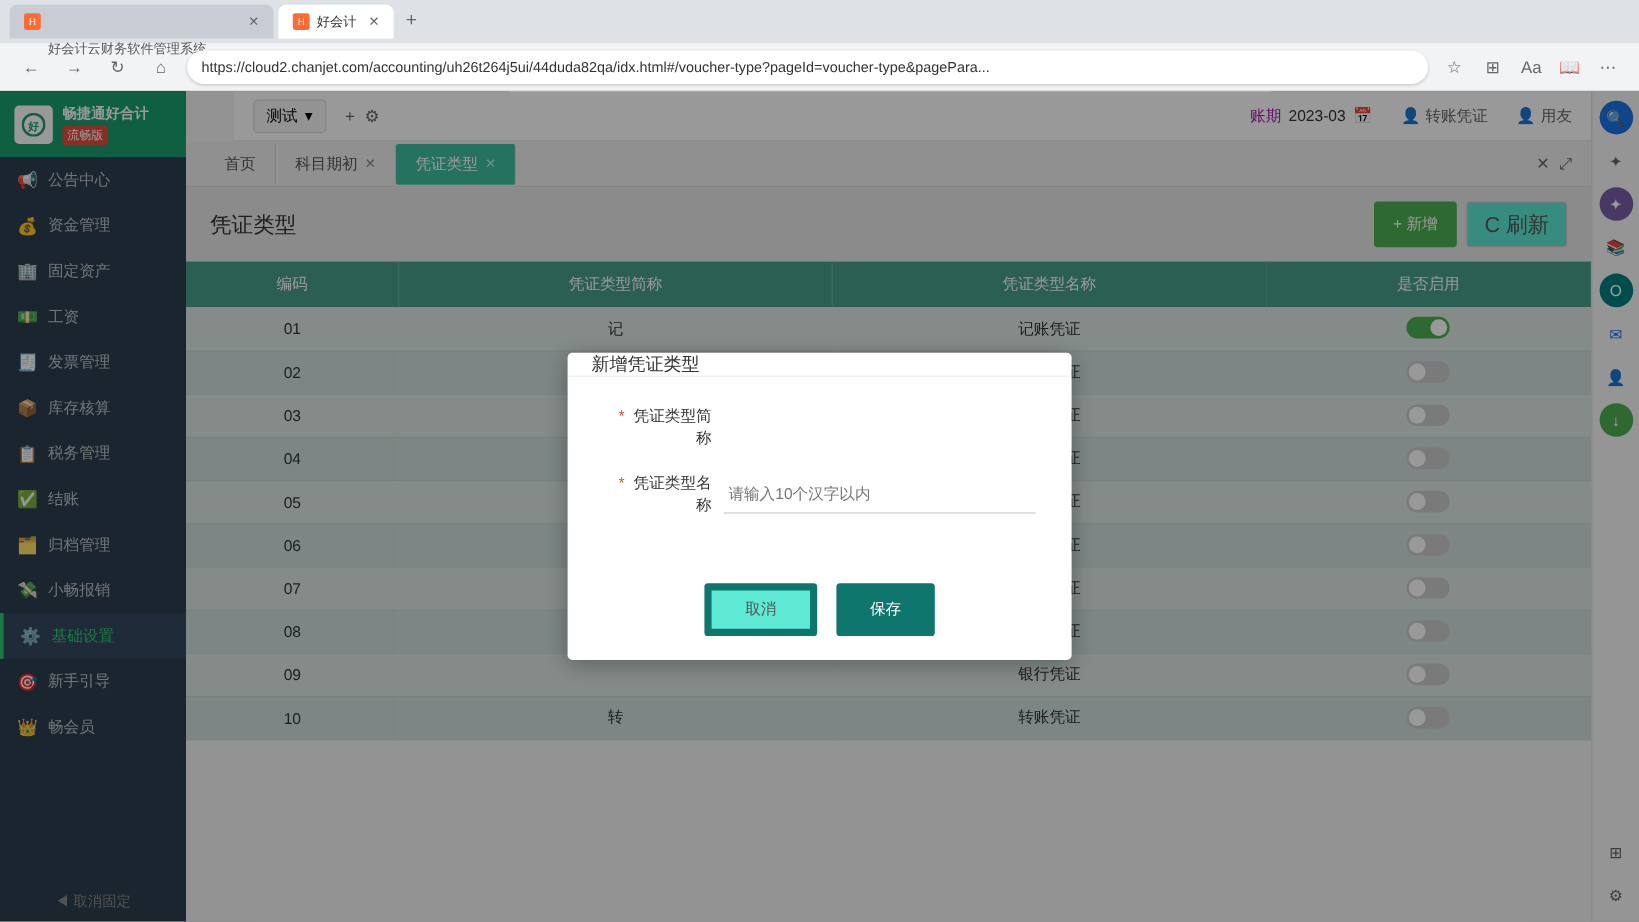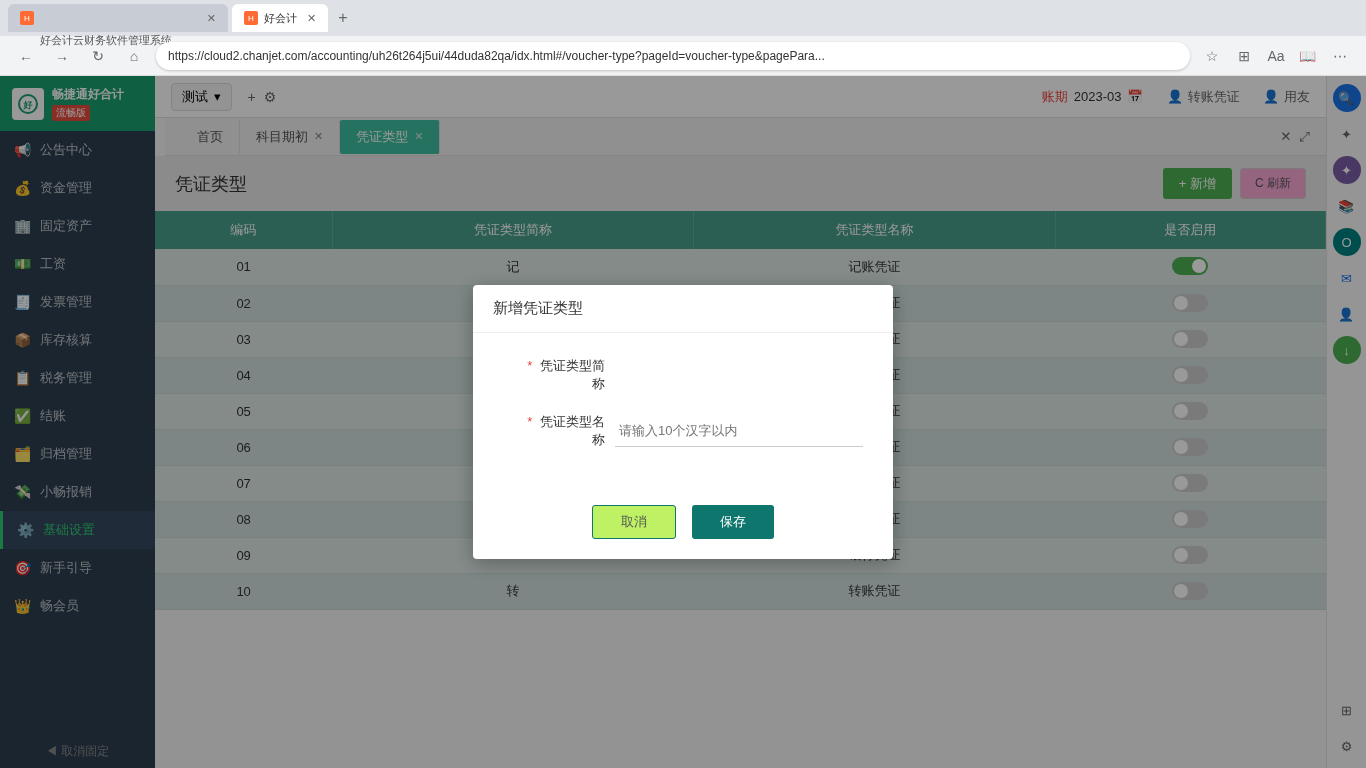--- a/index.html
+++ b/index.html
@@ -31,69 +31,69 @@
     .logo-badge { font-size: 10px; background: #e74c3c; padding: 1px 4px; border-radius: 2px; margin-top: 2px; display: inline-block; }
     .sidebar-item { display: flex; align-items: center; gap: 8px; padding: 10px 14px; color: #bdc3c7; cursor: pointer; font-size: 13px; }
     .sidebar-item.active { color: white; background: #34495e; }
     .sidebar-item-icon { width: 18px; height: 18px; display: flex; align-items: center; justify-content: center; font-size: 14px; }
     .sidebar-cancel { display: flex; align-items: center; gap: 6px; padding: 8px 14px; color: #888; font-size: 12px; cursor: pointer; margin-top: auto; justify-content: center; }
 
     
     .main-area { flex: 1; background: #f5f5f5; display: flex; flex-direction: column; overflow: hidden; }
 
     
-    .top-toolbar { background: #fff; border-bottom: 1px solid #e0e0e0; padding: 4px 16px; height: 42px; display: flex; align-items: center; gap: 12px; }
+    .top-toolbar { background: #fff; border-bottom: 1px solid #e0e0e0; padding: 4px 16px; height: 42px; display: flex; align-items: center; gap: 12px; margin-left: 40px; }
     .company-selector { display: flex; align-items: center; gap: 6px; background: #f5f5f5; border: 1px solid #ddd; border-radius: 4px; padding: 4px 10px; cursor: pointer; font-size: 13px; }
     .toolbar-icons { display: flex; gap: 8px; margin-left: 4px; }
     .toolbar-icon-btn { background: none; border: none; font-size: 14px; color: #666; cursor: pointer; }
     .period-info { margin-left: auto; display: flex; align-items: center; gap: 6px; font-size: 13px; color: #333; }
-    .period-label { color: #ef4444; }
+    .period-label { color: #a21caf; }
     .help-section { display: flex; align-items: center; gap: 4px; color: #666; font-size: 13px; cursor: pointer; margin-left: 12px; }
     .user-section { display: flex; align-items: center; gap: 4px; color: #666; font-size: 13px; cursor: pointer; margin-left: 12px; }
 
     
-    .page-tabs { background: #f0f0f0; border-bottom: 1px solid #ddd; display: flex; align-items: center; padding: 0 16px; height: 38px; gap: 0; margin-left: 10px; }
+    .page-tabs { background: #f0f0f0; border-bottom: 1px solid #ddd; display: flex; align-items: center; padding: 0 16px; height: 38px; gap: 0; }
     .page-tab { padding: 8px 16px; font-size: 13px; color: #555; cursor: pointer; border-right: 1px solid #ddd; display: flex; align-items: center; gap: 6px; }
     .page-tab.active { background: #3dbf9e; color: white; border-radius: 2px; }
     .page-tab .tab-close-x { font-size: 11px; opacity: 0.7; }
     .expand-btn { margin-left: auto; color: #666; font-size: 14px; cursor: pointer; display: flex; gap: 8px; }
 
     
     .content-area { flex: 1; background: #f5f5f5; overflow: auto; position: relative; }
 
     
     .page-header { background: #e8e8e8; padding: 12px 20px; display: flex; align-items: center; justify-content: space-between; }
     .page-title { font-size: 18px; color: #333; font-weight: 500; }
     .header-actions { display: flex; gap: 8px; }
     .btn-new { background: #4caf50; color: white; border: none; padding: 6px 16px; border-radius: 3px; cursor: pointer; font-size: 13px; display: flex; align-items: center; gap: 4px; }
-    .btn-refresh { background: #f9a8d4; color: #555; border: 1px solid #ccc; padding: 6px 14px; border-radius: 3px; cursor: pointer; font-size: 12px; display: flex; align-items: center; gap: 4px; }
+    .btn-refresh { background: #5eead4; color: #555; border: 1px solid #ccc; padding: 6px 14px; border-radius: 3px; cursor: pointer; font-size: 18px; display: flex; align-items: center; gap: 4px; }
 
     
     .data-table { width: 100%; border-collapse: collapse; }
     .data-table thead tr { background: #4a9e8a; color: white; height: 38px; }
     .data-table thead th { padding: 8px 12px; text-align: center; font-weight: normal; font-size: 13px; border-right: 1px solid #5aae9a; }
     .data-table tbody tr { background: #dce8e5; border-bottom: 1px solid #c8d8d5; height: 36px; }
     .data-table tbody tr:nth-child(even) { background: #d0e0dd; }
     .data-table tbody td { padding: 6px 12px; text-align: center; font-size: 13px; color: #333; }
     .toggle-on { width: 36px; height: 18px; background: #4caf50; border-radius: 9px; display: inline-flex; align-items: center; justify-content: flex-end; padding: 2px; cursor: pointer; }
     .toggle-off { width: 36px; height: 18px; background: #ccc; border-radius: 9px; display: inline-flex; align-items: center; justify-content: flex-start; padding: 2px; cursor: pointer; }
     .toggle-knob { width: 14px; height: 14px; background: white; border-radius: 50%; }
 
     
     .modal-overlay { position: fixed; top: 76px; left: 0; right: 0; bottom: 0; background: rgba(0,0,0,0.4); display: flex; align-items: center; justify-content: center; z-index: 1000; }
     .modal { background: white; border-radius: 4px; width: 420px; box-shadow: 0 4px 20px rgba(0,0,0,0.3); overflow: hidden; }
-    .modal-header { padding: 14px 20px; border-bottom: 1px solid #eee; display: flex; align-items: center; justify-content: space-between; }
+    .modal-header { padding: 0 20px; border-bottom: 1px solid #eee; display: flex; align-items: center; justify-content: space-between; }
     .modal-title { font-size: 15px; color: #333; font-weight: 500; }
-    .modal-body { padding: 24px 30px; margin-left: 12px; }
+    .modal-body { padding: 24px 30px; }
     .form-row { display: flex; align-items: center; margin-bottom: 20px; }
     .form-label { width: 100px; font-size: 13px; color: #333; text-align: right; padding-right: 10px; flex-shrink: 0; }
     .form-required { color: #e74c3c; margin-right: 4px; }
     .form-input { flex: 1; height: 32px; border: none; border-bottom: 1px solid #ccc; outline: none; font-size: 13px; padding: 0 4px; color: #333; }
     .modal-footer { padding: 12px 20px 20px; display: flex; justify-content: center; gap: 16px; }
-    .btn-cancel { padding: 7px 28px; border: 1px solid #0f766e; background: #bef264; color: #555; border-radius: 3px; cursor: pointer; font-size: 13px; text-align: center; }
+    .btn-cancel { padding: 7px 28px; border: 6px solid #0f766e; background: #5eead4; color: #555; border-radius: 3px; cursor: pointer; font-size: 13px; text-align: center; }
     .btn-save { padding: 7px 28px; border: none; background: #0f766e; color: white; border-radius: 3px; cursor: pointer; font-size: 13px; }
 
     
     .sidebar::-webkit-scrollbar { width: 4px; }
     .sidebar::-webkit-scrollbar-thumb { background: #4a6070; border-radius: 2px; }
 
     
     .edge-panel { width: 40px; background: #f8f8f8; border-left: 1px solid #e0e0e0; display: flex; flex-direction: column; align-items: center; padding: 8px 0; gap: 8px; }
     .edge-btn { width: 28px; height: 28px; border-radius: 50%; background: none; border: none; cursor: pointer; display: flex; align-items: center; justify-content: center; font-size: 13px; color: #555; }
     .edge-btn.blue { background: #1a73e8; color: white; }

